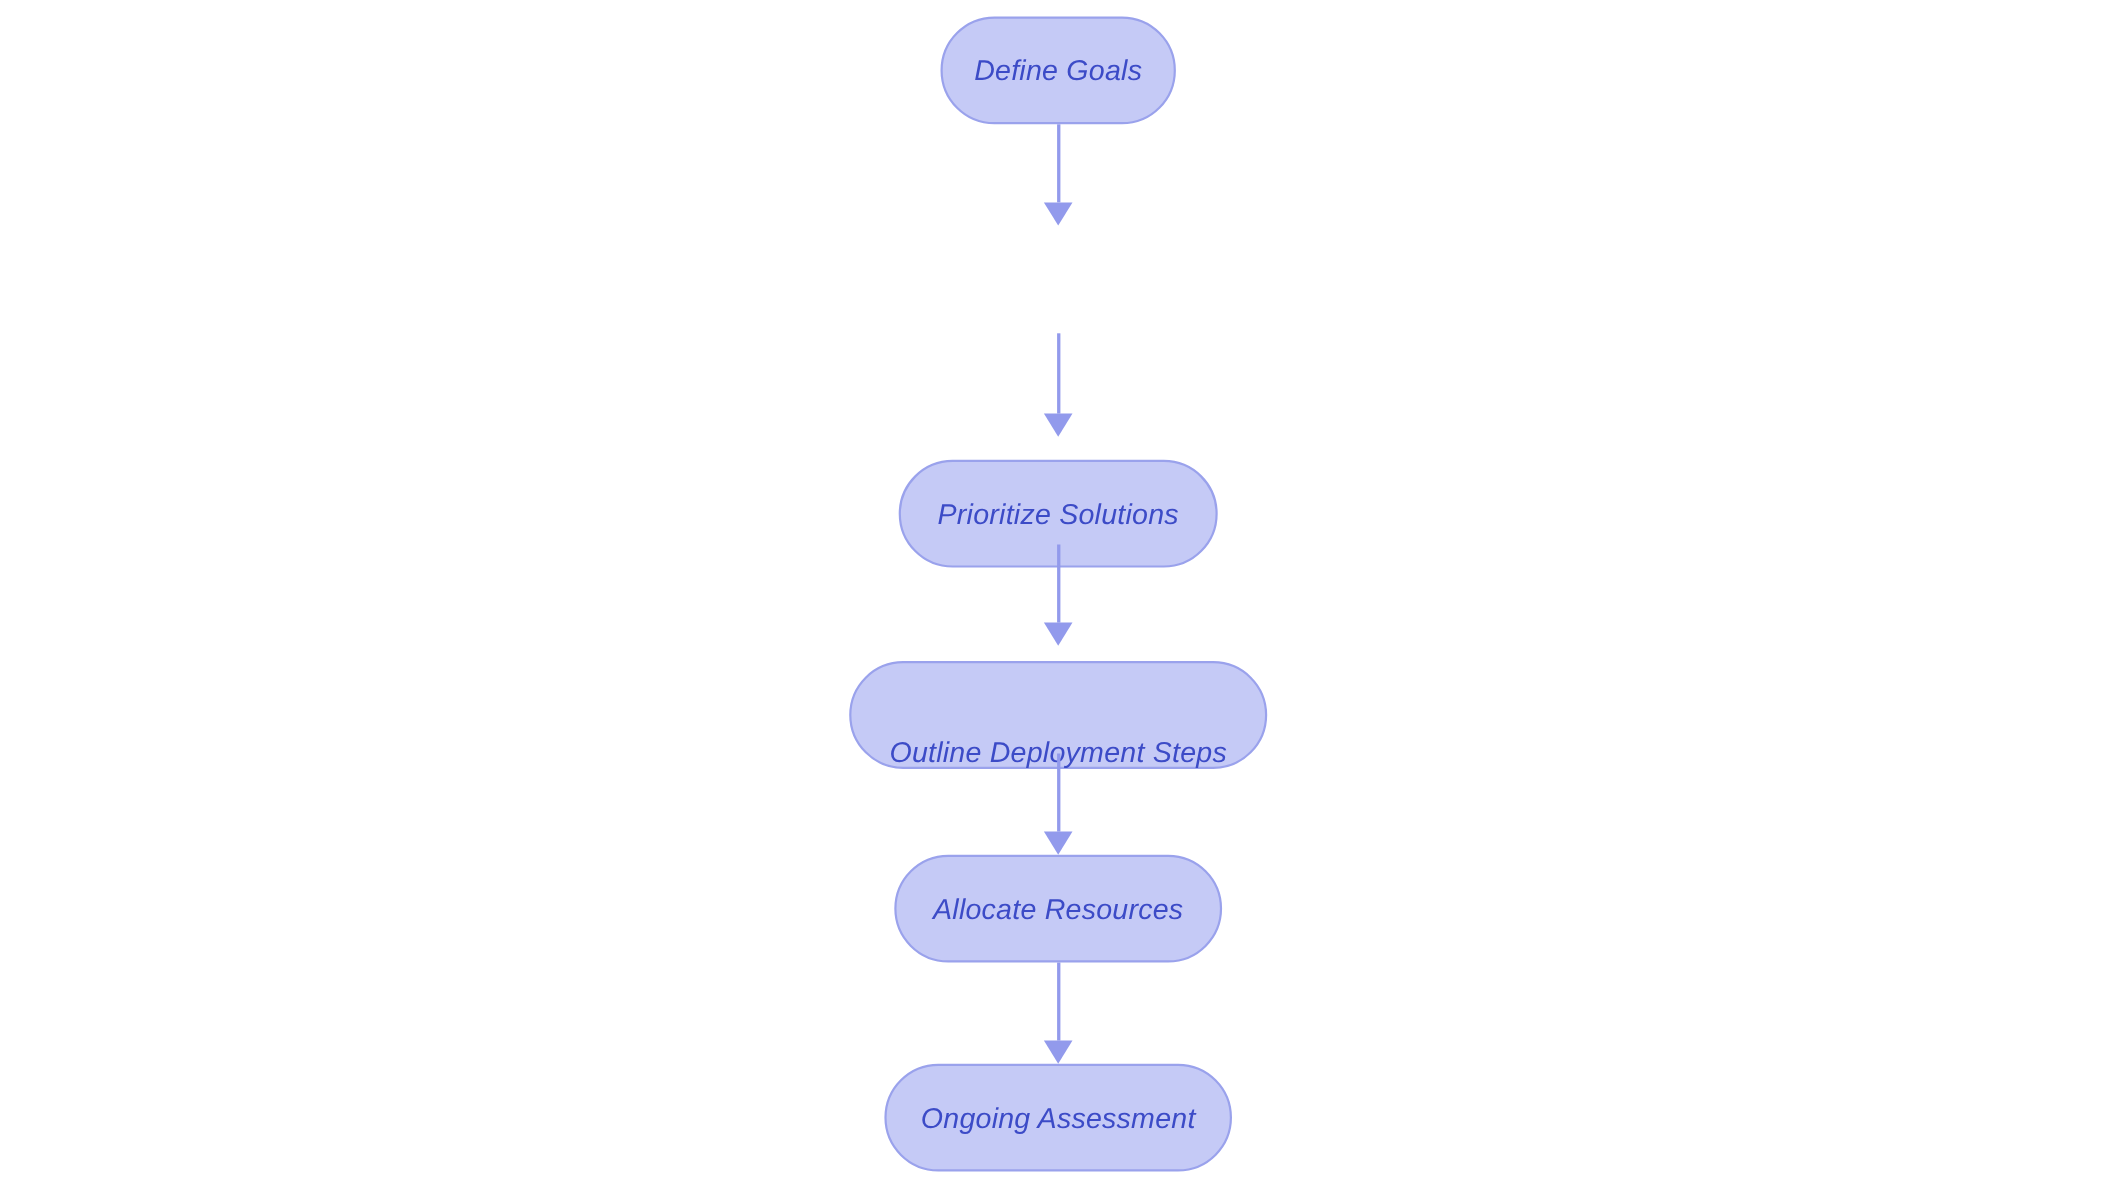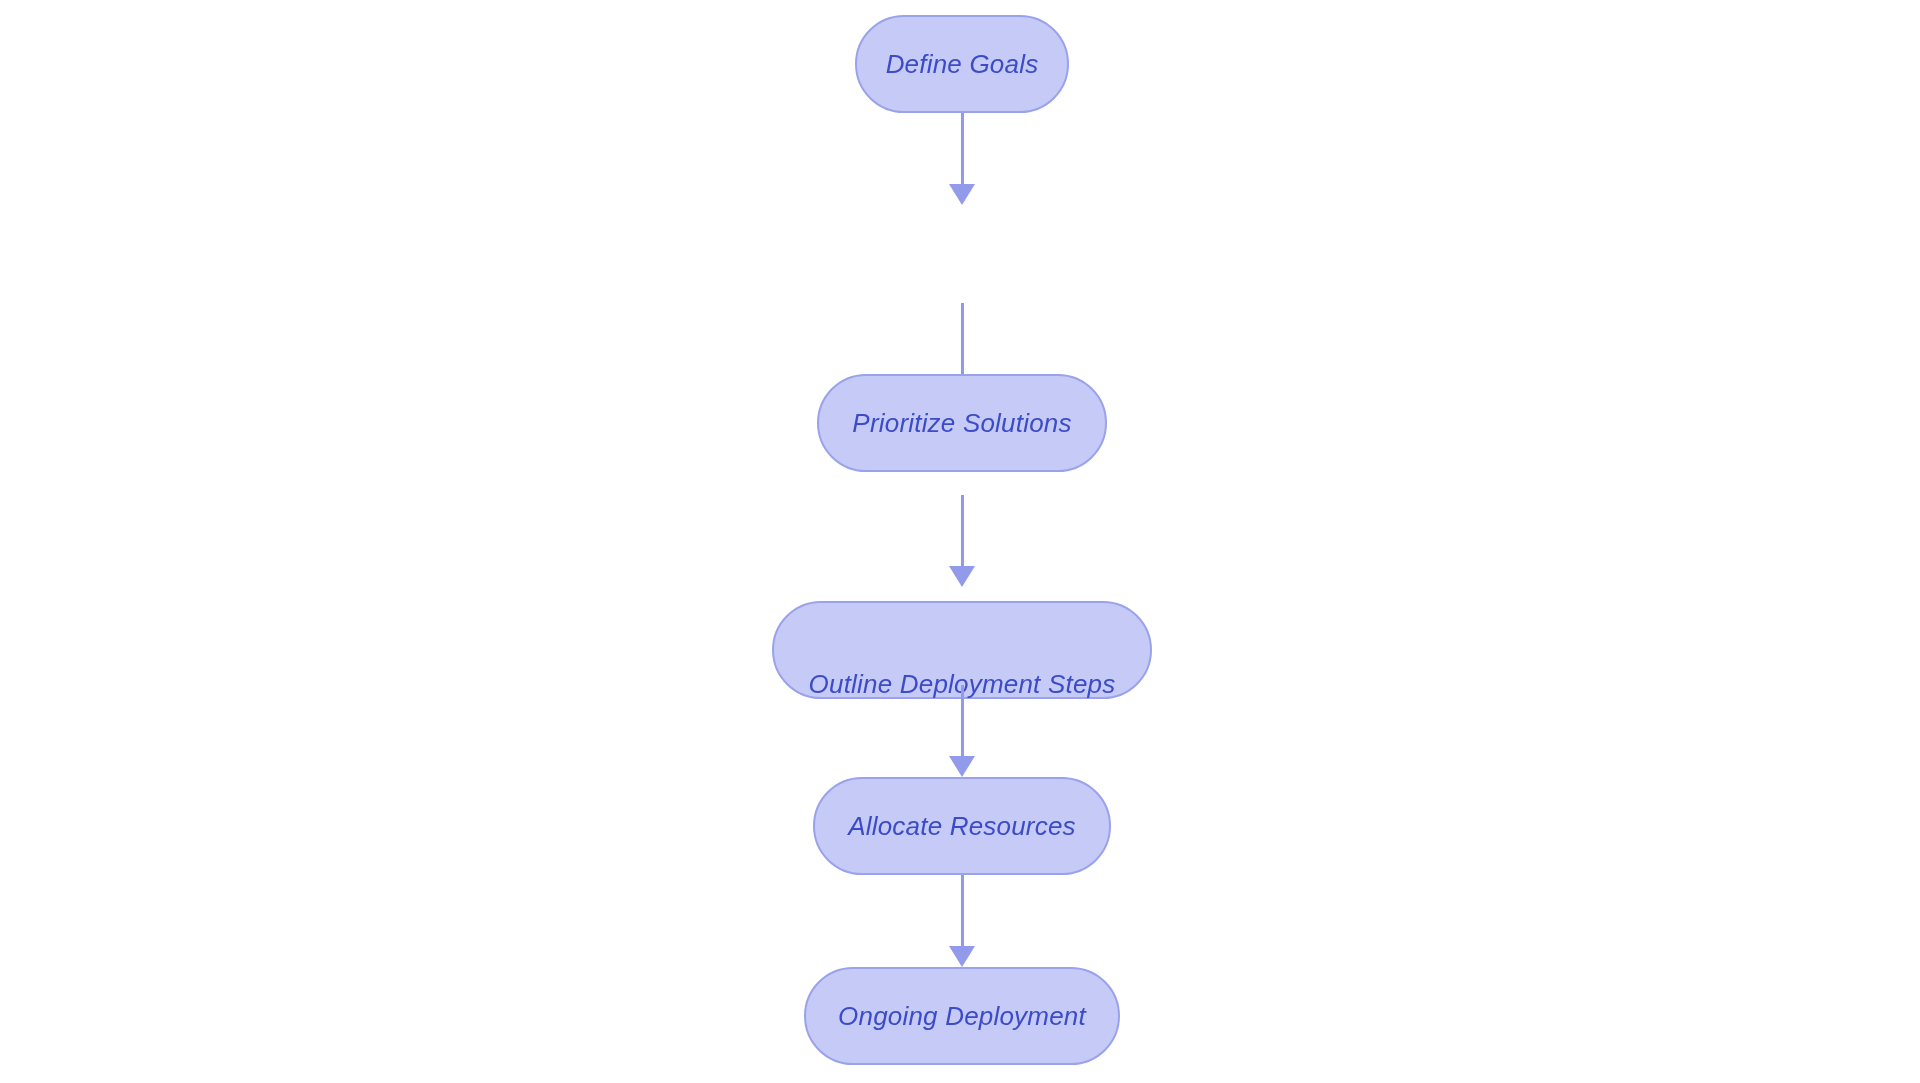--- a/index.html
+++ b/index.html
@@ -36,21 +36,21 @@
     color: var(--text);
     font-size: 26px;
     line-height: 1;
     white-space: nowrap;
     letter-spacing: 0.2px;
     font-style: italic;
   }
   
   .n1 { left: 855px; top: 15px;  width: 214px; }
   .n2 { left: 802px; top: 205px; width: 320px; }
-  .n3 { left: 817px; top: 374px; width: 290px; text-align: right; }
+  .n3 { left: 817px; top: 418px; width: 290px; text-align: right; }
   .n4 { left: 772px; top: 601px; width: 380px; align-items: flex-end; }
   .n5 { left: 813px; top: 777px; width: 298px; }
   .n6 { left: 804px; top: 967px; width: 316px; }
 
   .connector {
     position: absolute;
     left: 949px;            
     width: 26px;
     display: flex;
     flex-direction: column;
@@ -116,16 +116,16 @@
   <div class="node n5">
     <span class="node-label">Allocate Resources</span>
   </div>
 
   <div class="connector c5">
     <div class="shaft"></div>
     <div class="head"></div>
   </div>
 
   <div class="node n6">
-    <span class="node-label">Ongoing Deployment</span>
+    <span class="node-label">Ongoing Assessment</span>
   </div>
 
 </div>
 
 </body></html>

